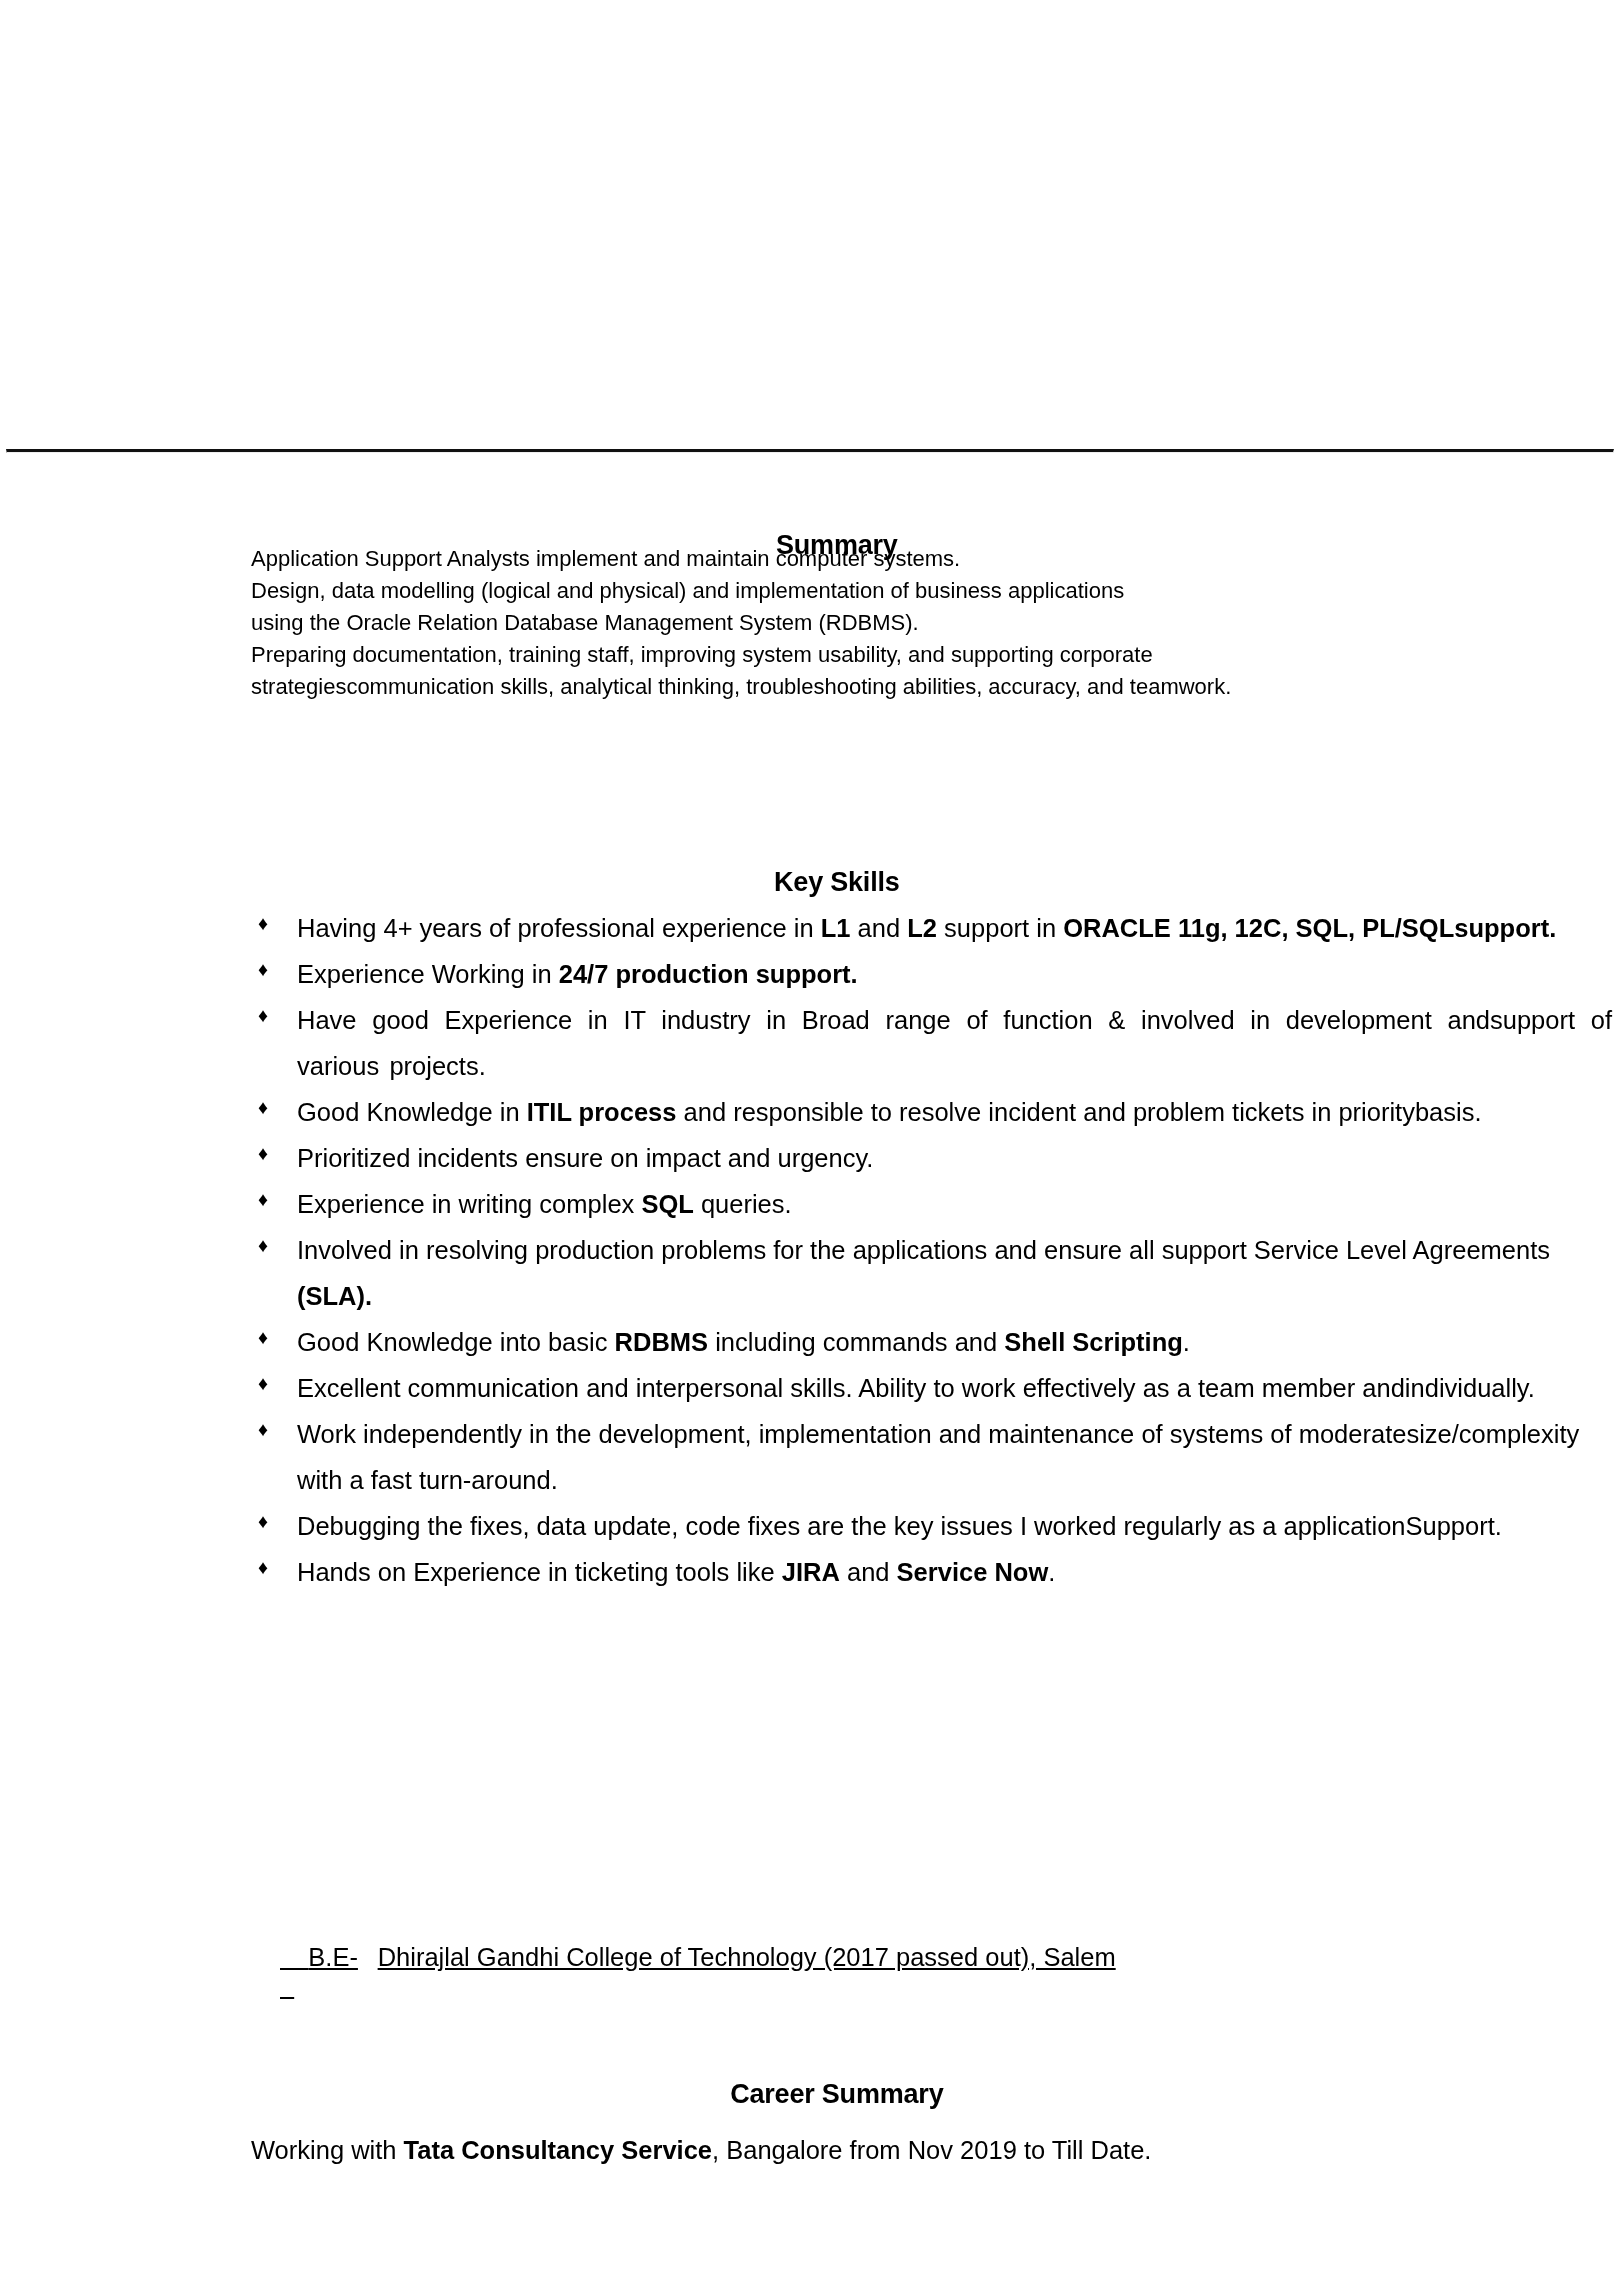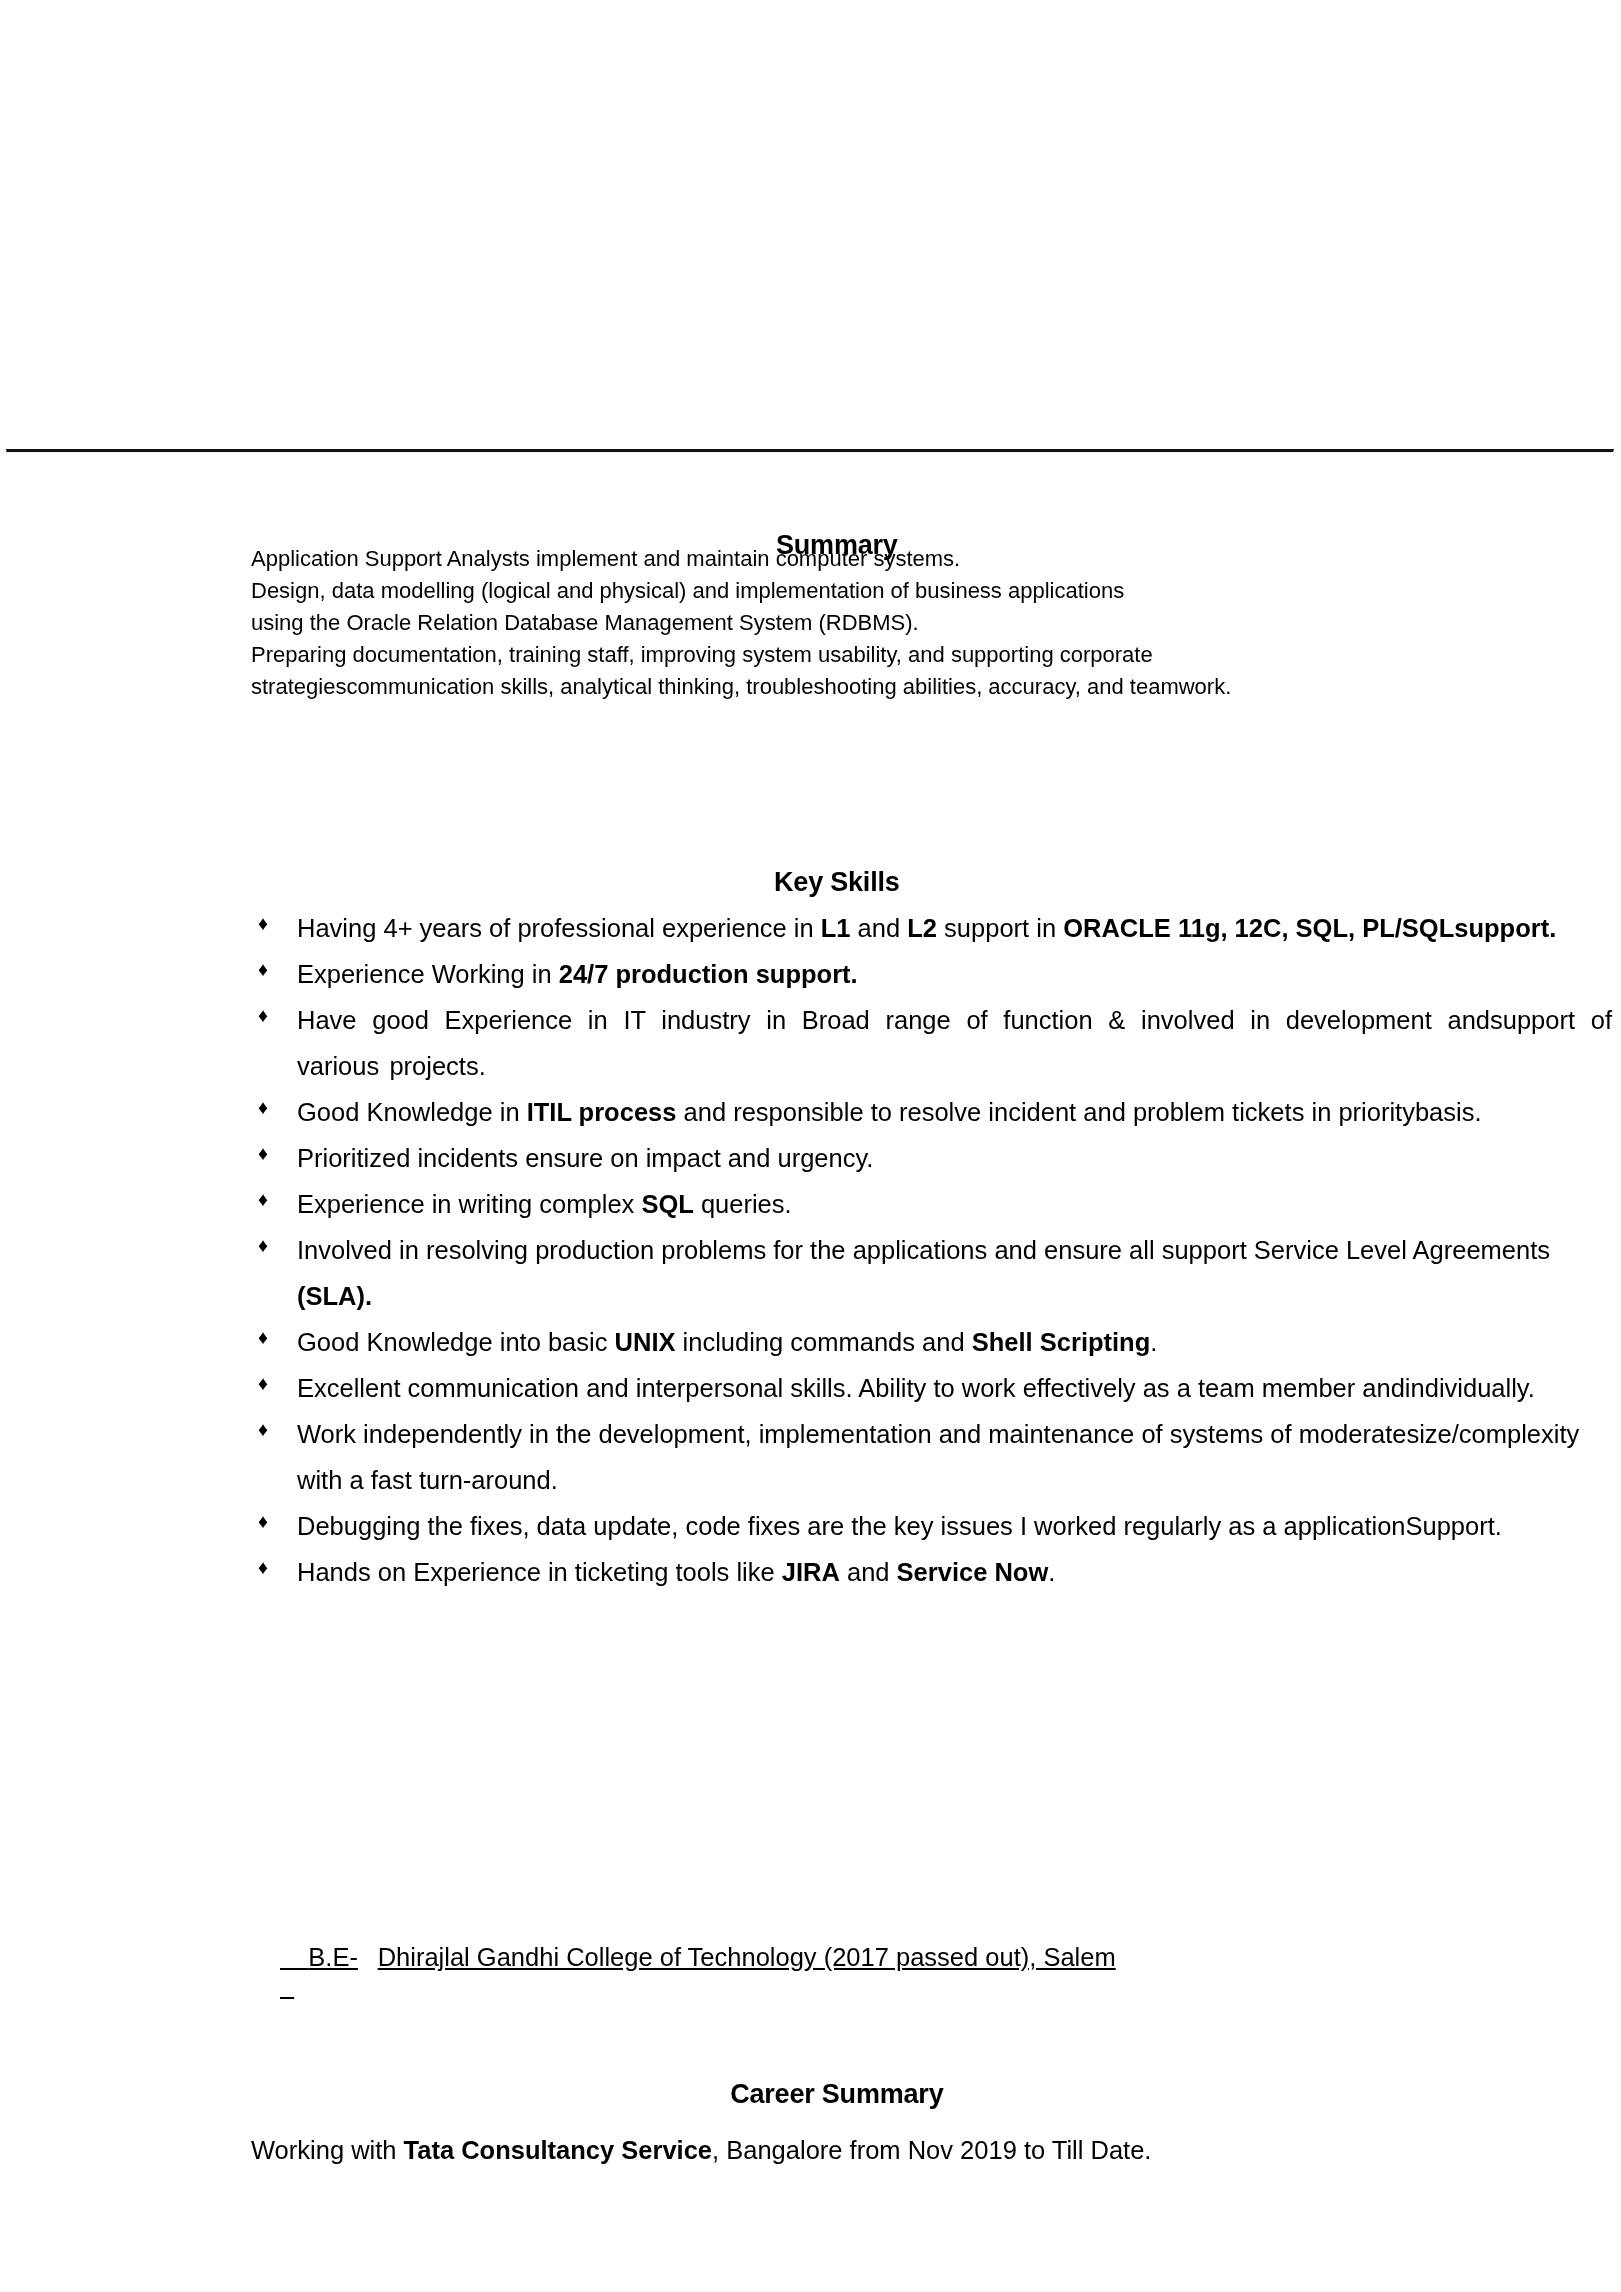--- a/index.html
+++ b/index.html
@@ -145,21 +145,21 @@
       <div class="bullet-row">
         <span class="bullet-marker">♦</span>
         <span class="bullet-text"><span>Experience in writing complex </span><b>SQL</b><span> queries.</span></span>
       </div>
       <div class="bullet-row">
         <span class="bullet-marker">♦</span>
         <span class="bullet-text"><span>Involved in resolving production problems for the applications and ensure all support Service Level Agreements </span><b>(SLA).</b></span>
       </div>
       <div class="bullet-row">
         <span class="bullet-marker">♦</span>
-        <span class="bullet-text"><span>Good Knowledge into basic </span><b>UNIX</b><span> including commands and </span><b>Shell Scripting</b><span>.</span></span>
+        <span class="bullet-text"><span>Good Knowledge into basic </span><b>RDBMS</b><span> including commands and </span><b>Shell Scripting</b><span>.</span></span>
       </div>
       <div class="bullet-row">
         <span class="bullet-marker">♦</span>
         <span class="bullet-text"><span>Excellent communication and interpersonal skills. Ability to work effectively as a team member andindividually.</span></span>
       </div>
       <div class="bullet-row">
         <span class="bullet-marker">♦</span>
         <span class="bullet-text"><span>Work independently in the development, implementation and maintenance of systems of moderatesize/complexity with a fast turn-around.</span></span>
       </div>
       <div class="bullet-row">

